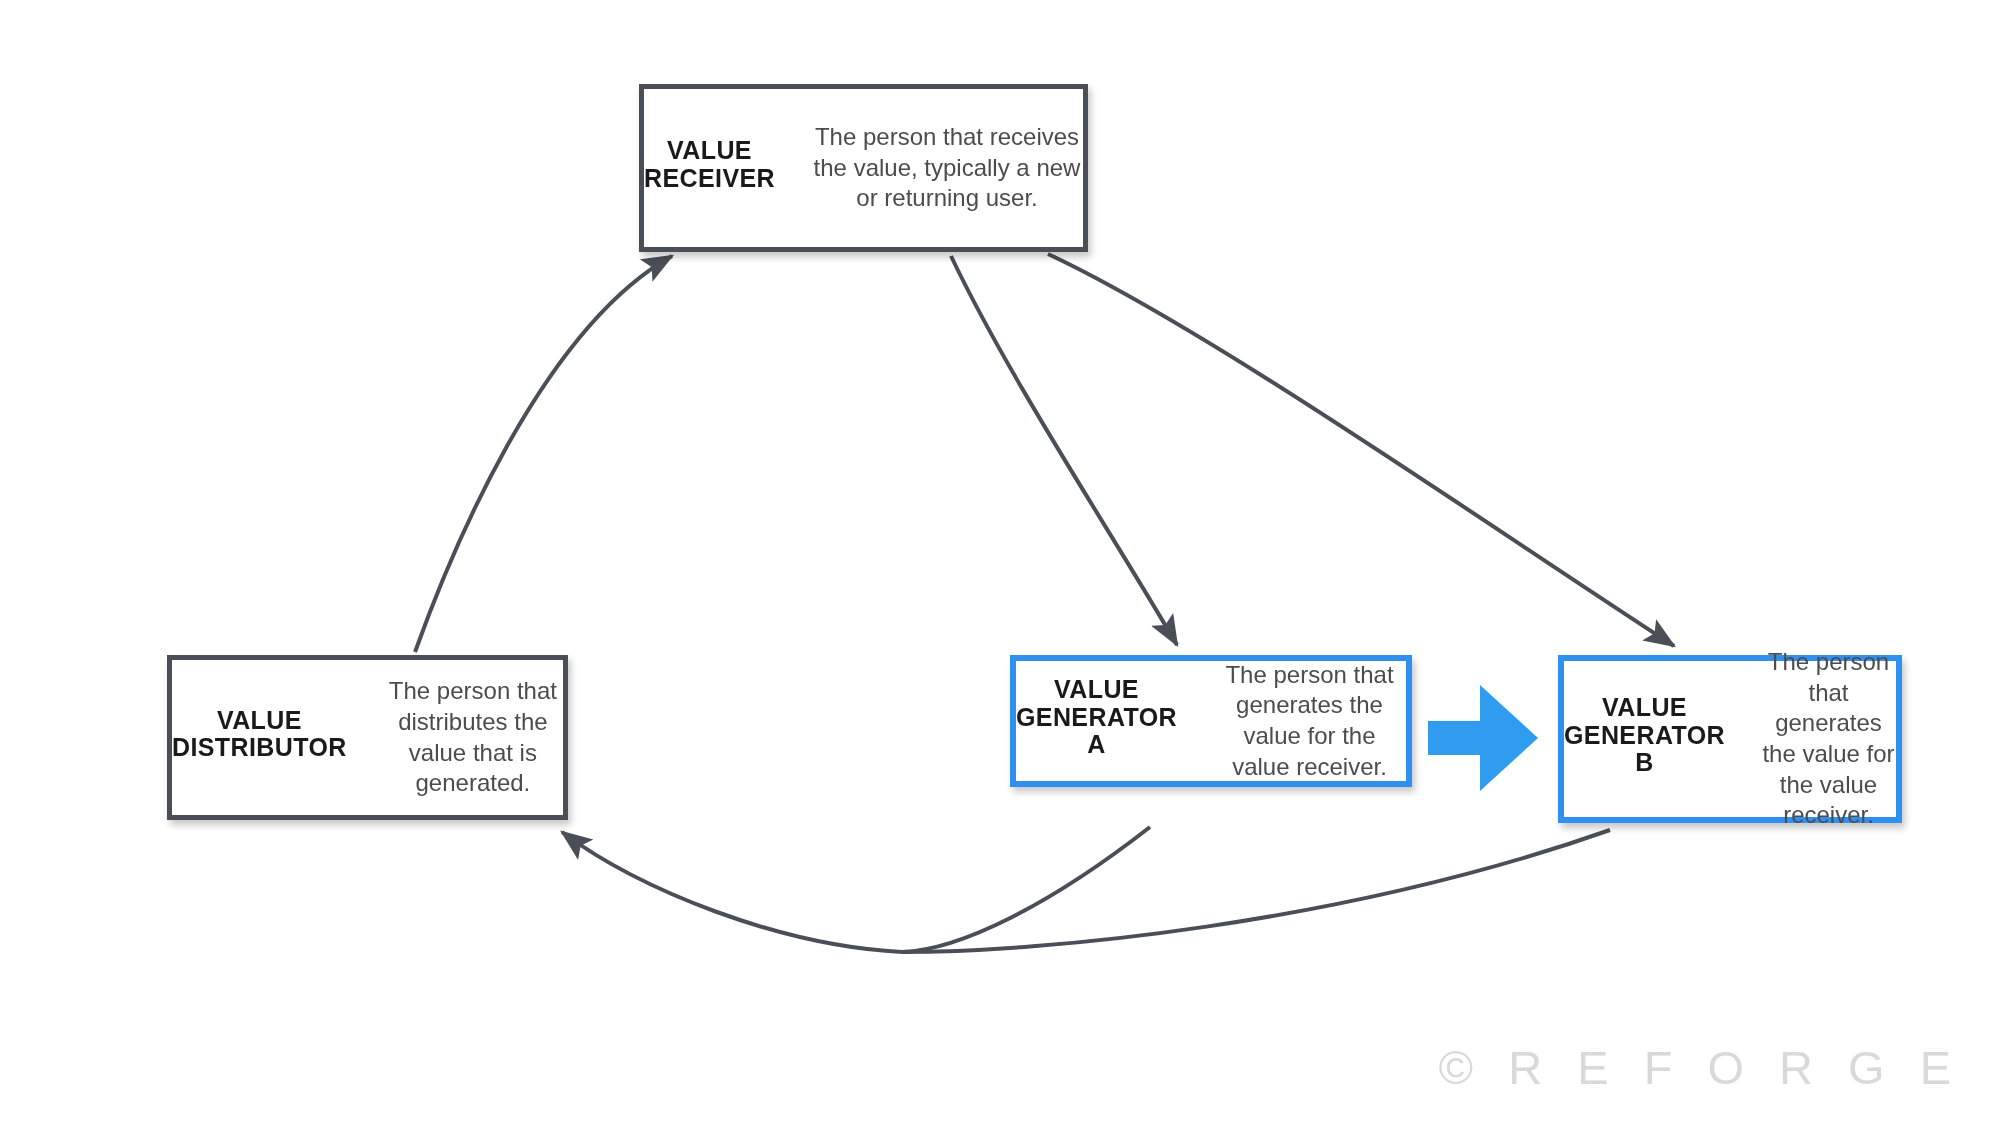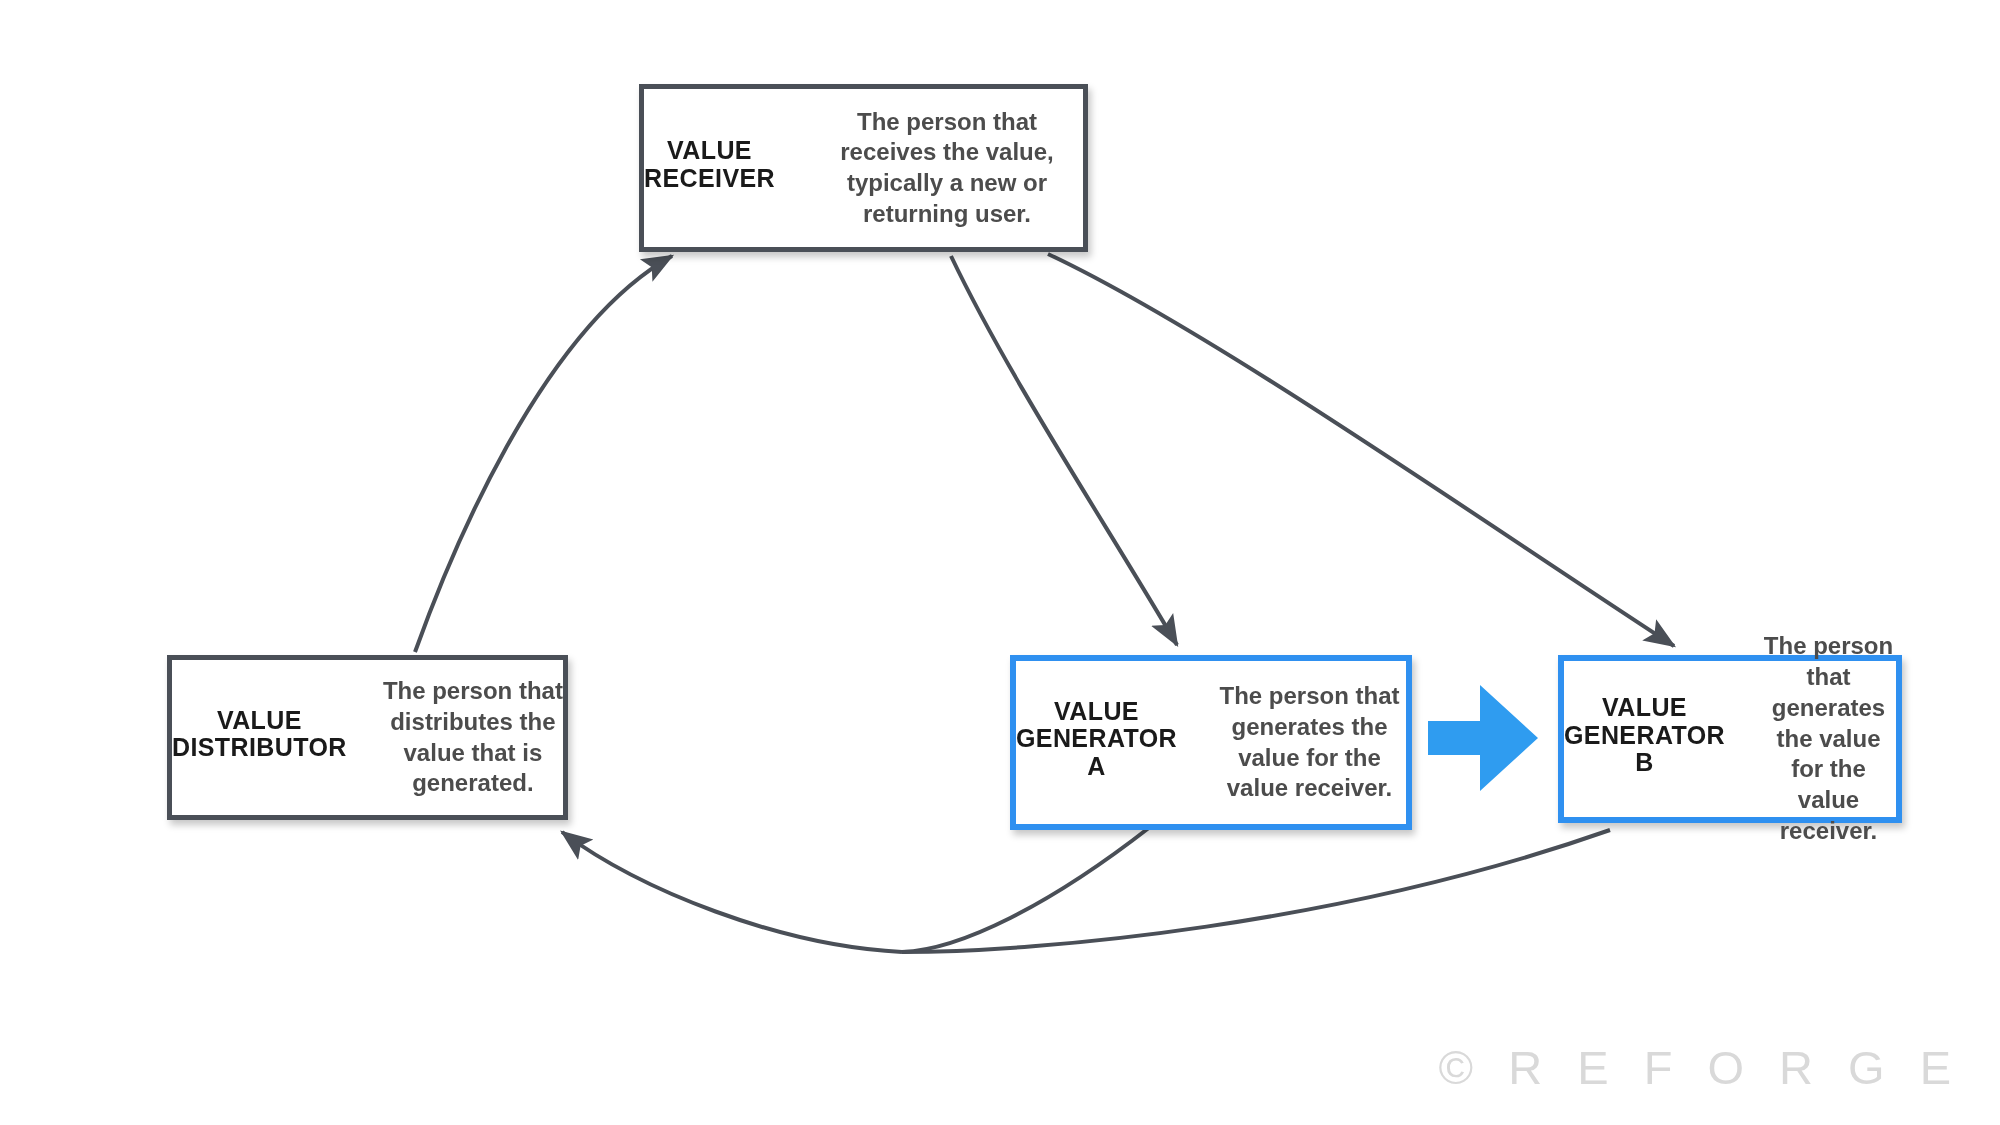--- a/index.html
+++ b/index.html
@@ -49,39 +49,38 @@
     letter-spacing: 0.4px;
     color: #1a1a1a;
     line-height: 1.1;
     margin-bottom: 7px;
   }
   .node-desc {
     font-size: 24px;
     color: #4c4c4c;
     line-height: 1.28;
     max-width: 92%;
-    font-weight: bold;
   }
   #node-receiver {
     left: 639px;
     top: 84px;
     width: 449px;
     height: 168px;
   }
   #node-distributor {
     left: 167px;
     top: 655px;
     width: 401px;
     height: 165px;
   }
   #node-generator-a {
     left: 1010px;
     top: 655px;
     width: 402px;
-    height: 175px;
+    height: 132px;
   }
   #node-generator-b {
     left: 1558px;
     top: 655px;
     width: 344px;
     height: 168px;
   }
   #blue-arrow {
     position: absolute;
     left: 1428px;

